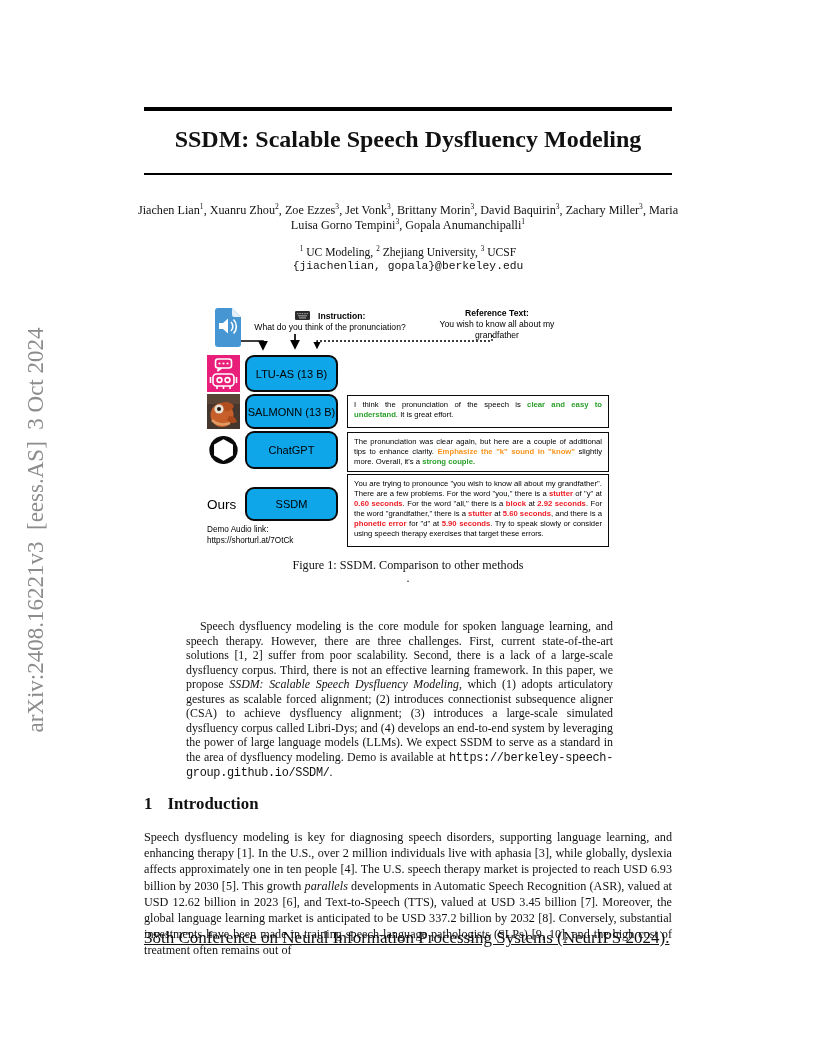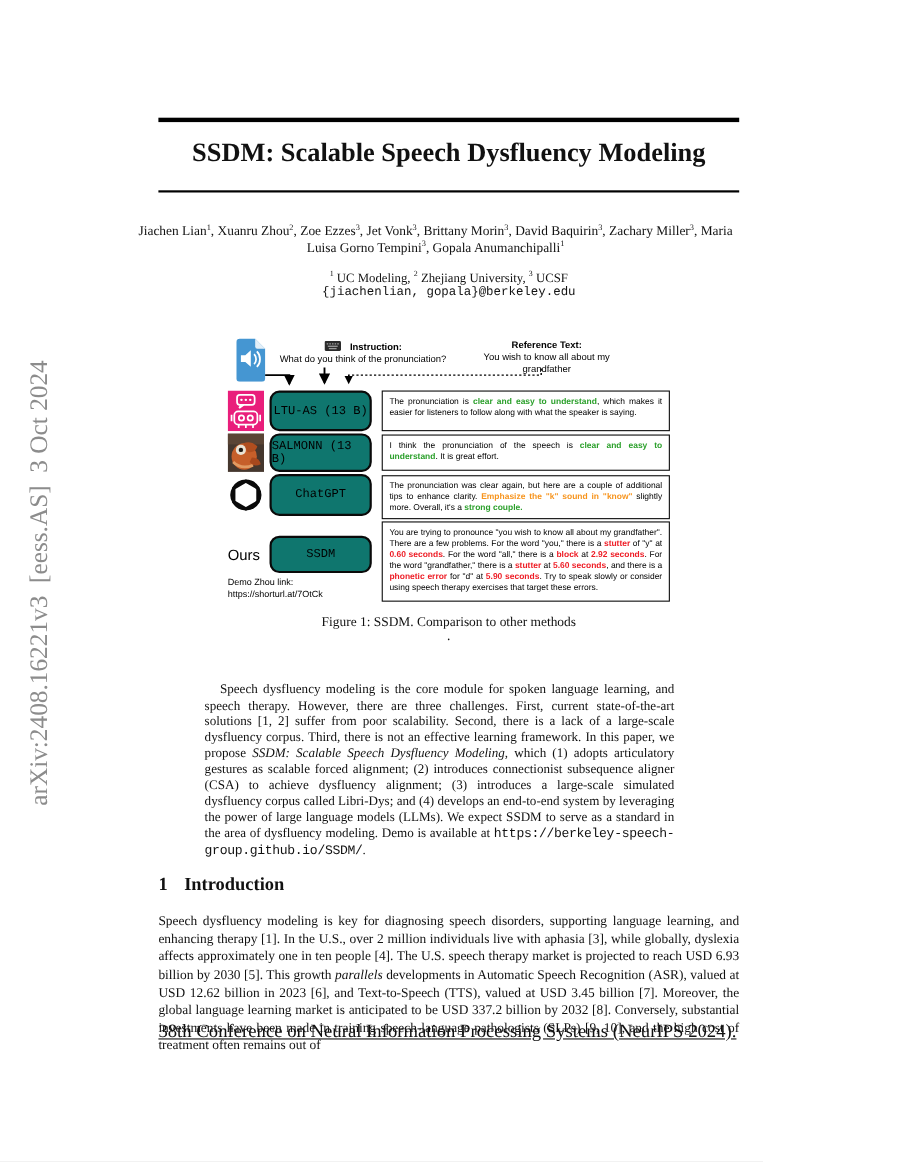--- a/index.html
+++ b/index.html
@@ -3,44 +3,44 @@
 <meta charset="utf-8">
 <style>
   html,body{margin:0;padding:0;background:#e8e8e8;}
   #page{position:relative;width:816px;height:1056px;background:#ffffff;margin:0 auto;
         font-family:"Liberation Serif", serif;color:#111;overflow:hidden;}
   .abs{position:absolute;}
   
   #rule-thick{left:144px;top:107px;width:528px;height:4px;background:#000;}
   #rule-thin{left:144px;top:173px;width:528px;height:2px;background:#000;}
   #paper-title{left:144px;top:126px;width:528px;text-align:center;font-size:24px;font-weight:bold;}
-  .author-line{left:112px;width:568px;text-align:center;font-size:12.2px;}
+  .author-line{left:124px;width:568px;text-align:center;font-size:12.2px;}
   #author-line1{top:203px;}
   #author-line2{top:218px;}
   #affiliation-line{left:144px;top:246px;width:528px;text-align:center;font-size:11.6px;}
   #email-line{left:144px;top:260px;width:528px;text-align:center;font-size:11.3px;
               font-family:"Liberation Mono", monospace;}
   sup{font-size:0.62em;line-height:0;}
   .mono{font-family:"Liberation Mono", monospace;letter-spacing:-0.3px;}
   
   #arxiv-sidebar{left:36px;top:530px;transform:translate(-50%,-50%) rotate(-90deg);
      transform-origin:center;white-space:pre;font-size:23px;color:#8c8c8c;
      font-family:"Liberation Serif", serif;}
   
   #figure1{left:205px;top:303px;width:406px;height:252px;font-family:"Liberation Sans", sans-serif;}
   #fig-arrows{position:absolute;left:0;top:0;width:406px;height:252px;}
   .fig-head-label{font-weight:bold;font-size:8.6px;color:#000;}
   .fig-head-text{font-size:8.6px;color:#000;}
   #instruction-block{position:absolute;left:40px;top:5px;width:170px;text-align:center;line-height:11px;}
   #reference-block{position:absolute;left:212px;top:5px;width:160px;text-align:center;line-height:11px;}
   .kbd-ic{display:inline-block;vertical-align:-1px;margin-right:4px;}
   .fig-icon{position:absolute;left:2px;width:33px;}
-  .model-btn{position:absolute;left:40px;width:93px;background:#0f766e;border:2px solid #0a0a0a;
+  .model-btn{position:absolute;left:40px;width:93px;background:#0ea5e9;border:2px solid #0a0a0a;
      border-radius:9px;display:flex;align-items:center;justify-content:center;
-     font-size:11px;color:#000;box-sizing:border-box;font-family:Liberation Mono, monospace;}
+     font-size:11px;color:#000;box-sizing:border-box;}
   .resp-box{position:absolute;left:142px;width:262px;background:#fff;border:1.6px solid #0a0a0a;
      box-sizing:border-box;padding:4px 6px;font-size:7.7px;line-height:10.1px;
      text-align:justify;color:#000;}
   #ours-label{position:absolute;left:2px;top:194px;font-size:13.5px;color:#000;}
   #demo-block{position:absolute;left:2px;top:221px;font-size:8.2px;line-height:11px;color:#000;}
   
   #figure-caption{left:144px;top:558px;width:528px;text-align:center;font-size:12.2px;}
   #figure-caption-dot{left:144px;top:571px;width:528px;text-align:center;font-size:12.2px;}
   #abstract-heading{left:144px;top:587px;width:528px;text-align:center;font-size:14.5px;font-weight:bold;}
   #abstract-body{left:186px;top:619px;width:427px;font-size:11.9px;line-height:14.5px;
@@ -129,21 +129,20 @@
           <path d="M10 31 v3 M16.5 31 v3 M23 31 v3"></path>
         </g>
         <g fill="#ffffff">
           <circle cx="12.5" cy="8.5" r="1.1"></circle>
             <circle cx="16.5" cy="8.5" r="1.1"></circle>
             <circle cx="20.5" cy="8.5" r="1.1"></circle>
         </g>
       </svg>
     </span>
     <div class="model-btn" style="top:52px;height:37px;">LTU-AS (13 B)</div>
-    <div class="resp-box" style="top:52px;min-height:37px;"><span>The pronunciation is </span><span style="font-weight: bold; color: rgb(44, 160, 44);">clear and easy to understand</span><span>, which makes it easier for listeners to follow along with what the speaker is saying.</span></div>
 
     <span class="abs fig-icon" style="top:91px;">
       <svg width="33" height="35" viewBox="0 0 33 35" xmlns="http://www.w3.org/2000/svg">
         <rect width="33" height="35" fill="#45372e"></rect>
         <rect width="33" height="10" fill="#5a4435"></rect>
         <ellipse cx="15" cy="21" rx="11.5" ry="12" fill="#c65f2a"></ellipse>
         <path d="M14 9 q8 -3 13 3 q-2 6 -9 5 z" fill="#b04e1f"></path>
         <circle cx="12" cy="15" r="4.6" fill="#e9e2d4"></circle>
         <circle cx="12" cy="15" r="2" fill="#1d1712"></circle>
         <path d="M5 26 q7 7 18 3" stroke="#e09a62" stroke-width="2.6" fill="none"></path>
@@ -165,21 +164,21 @@
         </g>
       </svg>
     </span>
     <div class="model-btn" style="top:128px;height:38px;">ChatGPT</div>
     <div class="resp-box" style="top:129px;min-height:39px;"><span>The pronunciation was clear again, but here are a couple of additional tips to enhance clarity. </span><span style="font-weight: bold; color: rgb(247, 148, 29);">Emphasize the "k" sound in "know"</span><span> slightly more. Overall, it's a </span><span style="font-weight: bold; color: rgb(44, 160, 44);">strong couple.</span></div>
 
     <div id="ours-label">Ours</div>
     <div class="model-btn" style="top:184px;height:34px;">SSDM</div>
     <div class="resp-box" style="top:171px;min-height:73px;"><span>You are trying to pronounce "you wish to know all about my grandfather". There are a few problems. For the word "you," there is a </span><span style="font-weight: bold; color: rgb(238, 28, 37);">stutter</span><span> of "y" at </span><span style="font-weight: bold; color: rgb(238, 28, 37);">0.60 seconds</span><span>.  For the word "all," there is a </span><span style="font-weight: bold; color: rgb(238, 28, 37);">block</span><span> at </span><span style="font-weight: bold; color: rgb(238, 28, 37);">2.92 seconds</span><span>. For the word "grandfather," there is a </span><span style="font-weight: bold; color: rgb(238, 28, 37);">stutter</span><span> at </span><span style="font-weight: bold; color: rgb(238, 28, 37);">5.60 seconds</span><span>, and there is a </span><span style="font-weight: bold; color: rgb(238, 28, 37);">phonetic error</span><span> for "d" at </span><span style="font-weight: bold; color: rgb(238, 28, 37);">5.90 seconds</span><span>. Try to speak slowly or consider using speech therapy exercises that target these errors.</span></div>
     <div id="demo-block">
-      <div>Demo Zhou link:</div>
+      <div>Demo Audio link:</div>
       <div>https://shorturl.at/7OtCk</div>
     </div>
   </div>
 
   <div class="abs" id="figure-caption">Figure 1: SSDM. Comparison to other methods</div>
   <div class="abs" id="figure-caption-dot">.</div>
 
   <div class="abs" id="abstract-body"><span>Speech dysfluency modeling is the core module for spoken language learning, and speech therapy. However, there are three challenges. First, current state-of-the-art solutions [1, 2] suffer from poor scalability. Second, there is a lack of a large-scale dysfluency corpus. Third, there is not an effective learning framework. In this paper, we propose </span><span style="font-style: italic;">SSDM: Scalable Speech Dysfluency Modeling</span><span>, which (1) adopts articulatory gestures as scalable forced alignment; (2) introduces connectionist subsequence aligner (CSA) to achieve dysfluency alignment; (3) introduces a large-scale simulated dysfluency corpus called Libri-Dys; and (4) develops an end-to-end system by leveraging the power of large language models (LLMs). We expect SSDM to serve as a standard in the area of dysfluency modeling. Demo is available at </span><span class="mono">https://berkeley-speech-group.github.io/SSDM/</span><span>.</span></div>
 
   <div class="abs" id="intro-heading">

